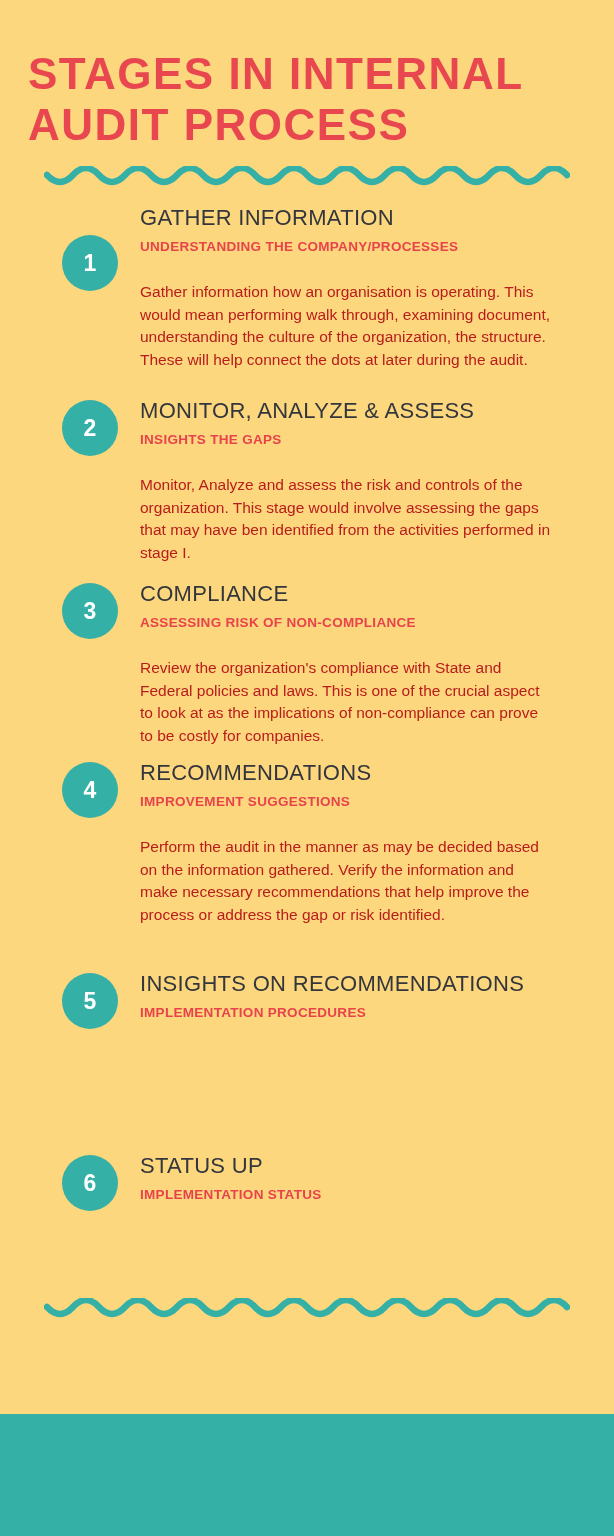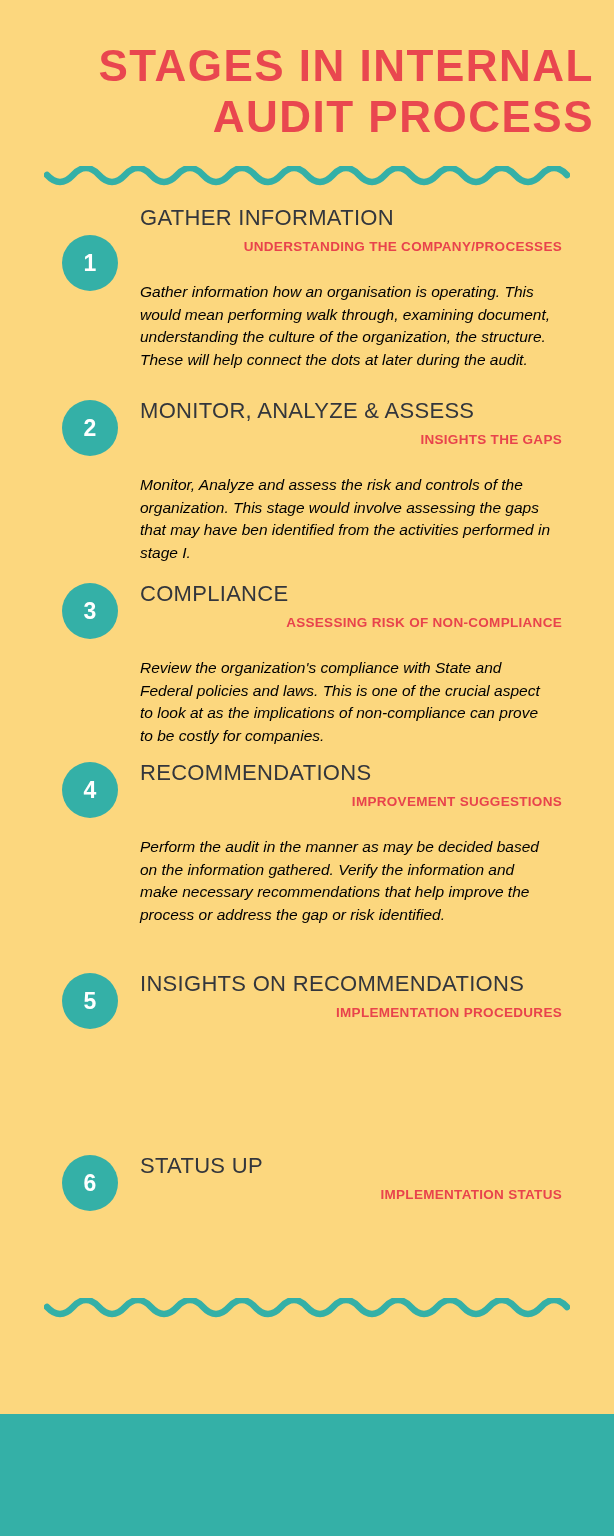--- a/index.html
+++ b/index.html
@@ -9,22 +9,22 @@
     height: 1536px;
     background: #fcd77e;
     overflow: hidden;
     font-family: "Liberation Sans", sans-serif;
   }
   .title {
     position: absolute;
     top: 40px;
     left: 20px;
     right: 20px;
-    margin: 0;
-    text-align: right;
+    margin: 8px;
+    text-align: left;
     color: #e9474f;
     font-size: 44px;
     line-height: 51px;
     font-weight: 800;
     letter-spacing: 1.5px;
   }
   .wave {
     position: absolute;
     left: 44px;
   }
@@ -68,29 +68,27 @@
     font-weight: 400;
     letter-spacing: 0.3px;
   }
   .stage-subheading {
     margin-top: 8px;
     color: #e8434c;
     font-size: 13.5px;
     line-height: 16px;
     font-weight: 700;
     letter-spacing: 0.3px;
-    text-align: right;
   }
   .stage-body {
     margin: 26px 0 0 0;
     max-width: 414px;
-    color: #000000;
+    color: #b91c1c;
     font-size: 15.5px;
     line-height: 22.5px;
-    font-style: italic;
   }
   .footer-bar {
     position: absolute;
     left: 0;
     bottom: 0;
     width: 100%;
     height: 122px;
     background: #34b0a7;
   }
 </style>

